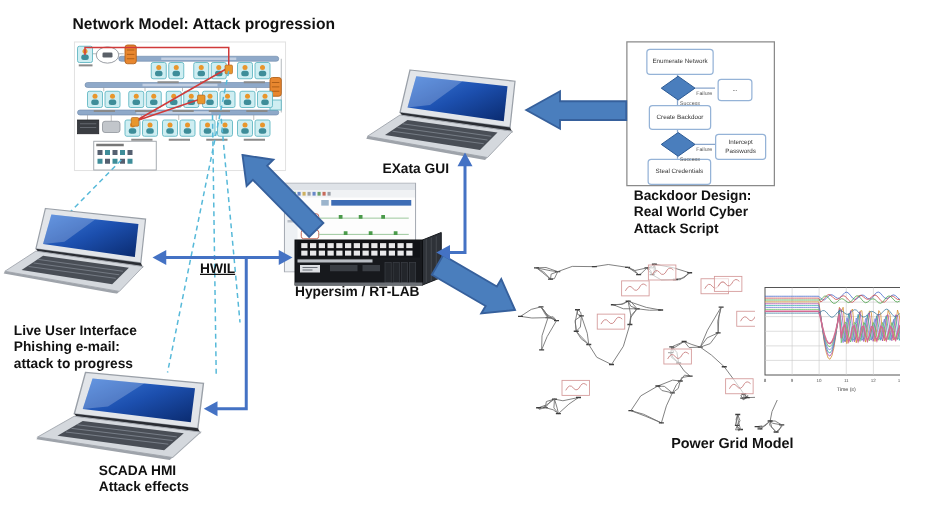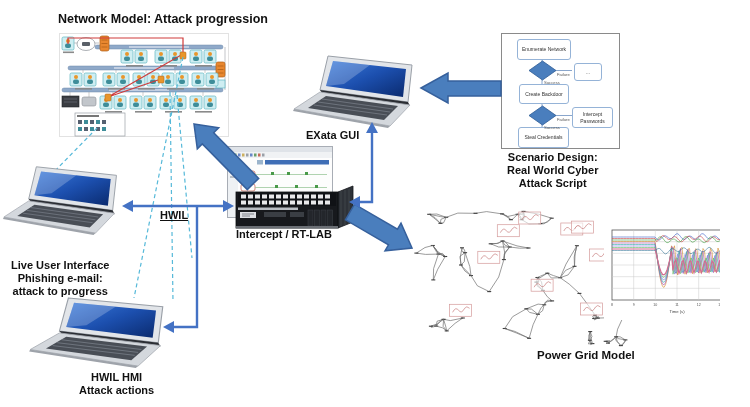--- a/index.html
+++ b/index.html
@@ -1,19 +1,19 @@
 <!DOCTYPE html>
 <html><head>
 <meta charset="utf-8">
 <style>
   html,body{margin:0;padding:0;background:#fff;}
   #stage{position:relative;width:720px;height:407px;background:#fff;overflow:hidden;
          font-family:"Liberation Sans",sans-serif;color:#111;}
   .abs{position:absolute;}
-  .cap{font-weight:bold;font-size:11px;line-height:13px;color:#111;white-space:nowrap;text-align:center;}
+  .cap{font-weight:bold;font-size:11px;line-height:13px;color:#111;white-space:nowrap;}
   .title{font-weight:bold;font-size:12.5px;color:#111;white-space:nowrap;}
   
   .scen-box{border:1.5px solid #8a8a8a;background:#fff;}
   .fbox{position:absolute;background:#fff;border:1px solid #95b3d7;border-radius:3px;
         font-size:5px;line-height:1.25;color:#333;text-align:center;
         display:flex;align-items:center;justify-content:center;padding:1px;}
   .flab{position:absolute;font-size:4.2px;color:#555;white-space:nowrap;}
   svg{display:block;}
 </style>
 </head>
@@ -518,31 +518,31 @@
       <text x="94.7" y="79.5">12</text>
         <text x="116.3" y="79.5">13</text>
       <text x="138" y="79.5">14</text>
     </g>
     <text x="73" y="87" font-size="4.2" fill="#444" text-anchor="middle" font-family="Liberation Sans, sans-serif">Time (s)</text>
   </svg>
 
   <div class="abs cap" style="left:306px;top:129px;z-index:6;">EXata GUI</div>
   <div class="abs cap" style="left:160px;top:209px;z-index:6;text-decoration:underline;">HWIL</div>
   <div class="abs" style="left:236px;top:228px;z-index:6;">
-    <div class="cap">Intercept / RT-LAB</div>
+    <div class="cap">Hypersim / RT-LAB</div>
   </div>
   <div class="abs" style="left:11px;top:239px;z-index:6;margin-top:20px;">
     <div class="cap">Live User Interface</div>
     <div class="cap">Phishing e-mail:</div>
     <div class="cap">attack to progress</div>
   </div>
   <div class="abs" style="left:79px;top:371px;z-index:6;">
-    <div class="cap">HWIL HMI</div>
-    <div class="cap">Attack actions</div>
+    <div class="cap">SCADA HMI</div>
+    <div class="cap">Attack effects</div>
   </div>
   <div class="abs" style="left:507px;top:151px;z-index:6;">
-    <div class="cap">Scenario Design:</div>
+    <div class="cap">Backdoor Design:</div>
     <div class="cap">Real World Cyber</div>
     <div class="cap">Attack Script</div>
   </div>
   <div class="abs cap" style="left:537px;top:349px;font-size:11.5px;z-index:6;">Power Grid Model</div>
 
 </div>
 
 </body></html>

